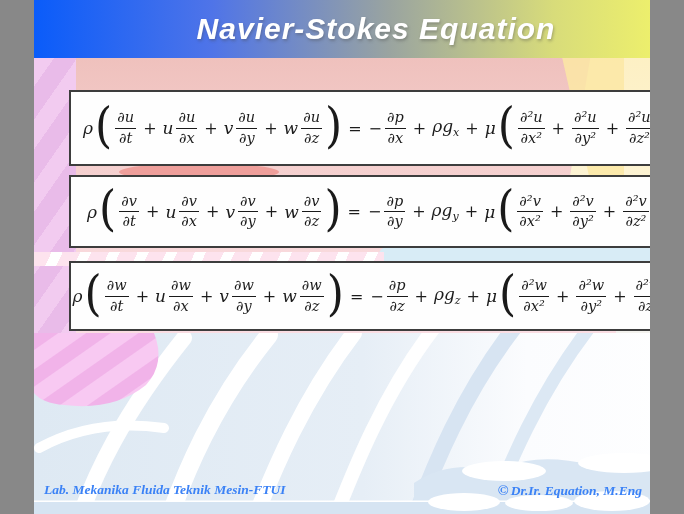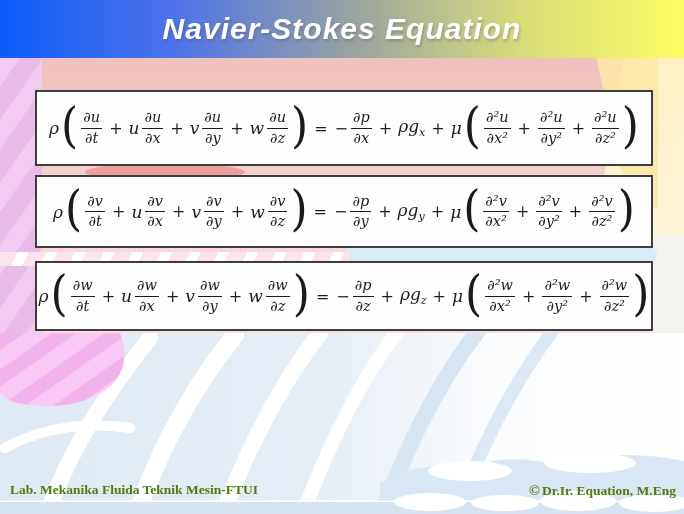--- a/index.html
+++ b/index.html
@@ -1,18 +1,18 @@
 <!DOCTYPE html>
 <html><head>
 <meta charset="utf-8">
 <style>
   * { margin:0; padding:0; box-sizing:border-box; }
   body { background:#888; font-family:"Liberation Sans", sans-serif; }
   .slide {
-    position:relative; width:684px; height:514px; overflow:hidden;
+    position:relative; width:616px; height:514px; overflow:hidden;
     background:#ffffff; margin:0 auto;
   }
   
   .title-bar {
     position:absolute; top:0; left:0; width:684px; height:58px;
     background:linear-gradient(90deg,#0a5cfa 0%,#4f74e8 26%,#9aa4a0 52%,#d8dc7a 76%,#fbfc63 100%);
     display:flex; align-items:center; justify-content:center;
   }
   .title-text {
     font-family:"Liberation Sans", sans-serif;
@@ -75,22 +75,22 @@
   .paren {
     font-family:"DejaVu Serif",serif; font-style:normal; font-weight:400;
     font-size:44px; line-height:1; display:inline-block;
     transform:scaleY(1.12); margin:0 1px; padding-bottom:5px; color:#1a1a1a;
   }
   
   .bg-lower { position:absolute; top:333px; left:0; width:684px; height:181px; z-index:0; }
   
   .footer-left, .footer-right {
     position:absolute; top:482px; z-index:5;
-    font-family:"Liberation Serif",serif; font-weight:bold; 
-    font-size:13.5px; color:#4d7c0f;
+    font-family:"Liberation Serif",serif; font-weight:bold; font-style:italic;
+    font-size:13.5px; color:#3b82f6;
   }
   .footer-left  { left:10px; }
   .footer-right { right:8px; }
   .copy-sym { font-size:14.5px; margin-right:2px; }
 </style>
 </head>
 <body>
 
 <div class="slide">
 

